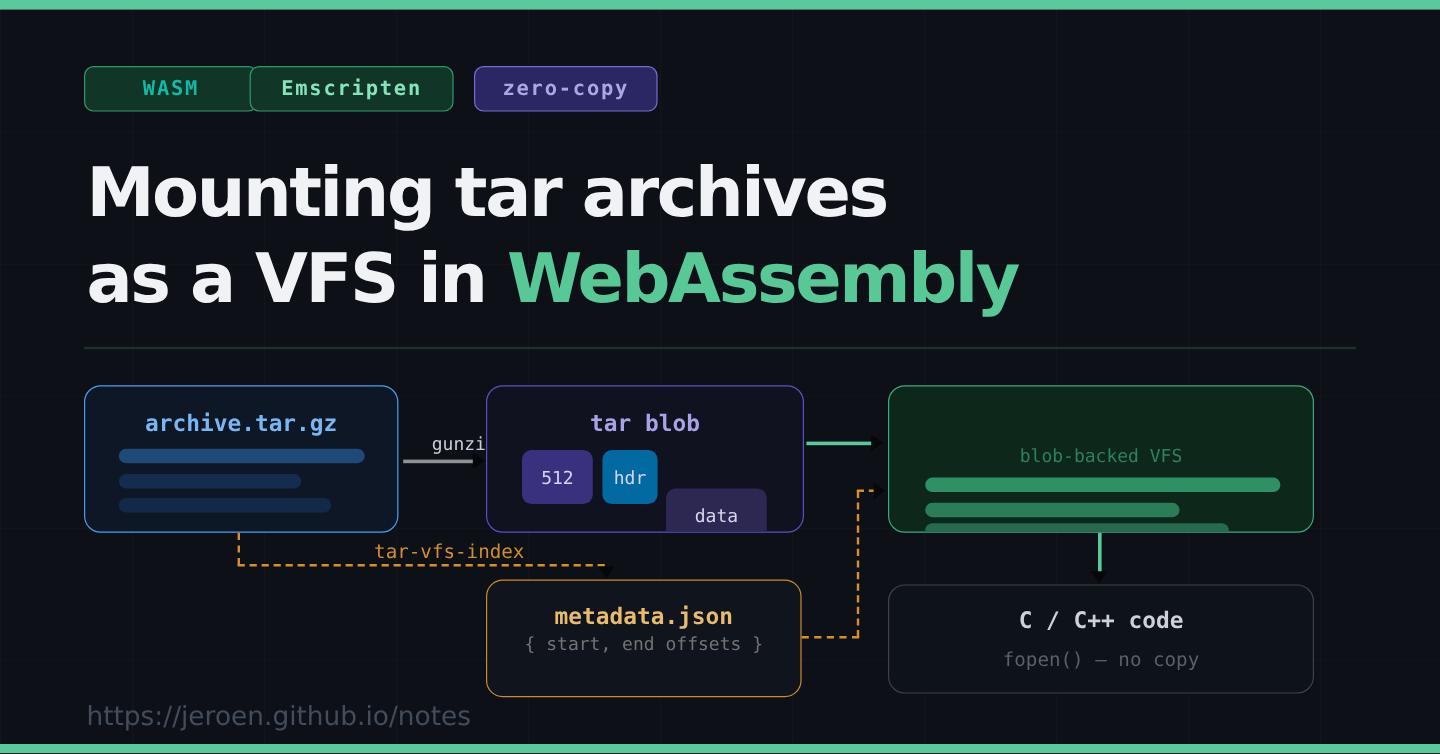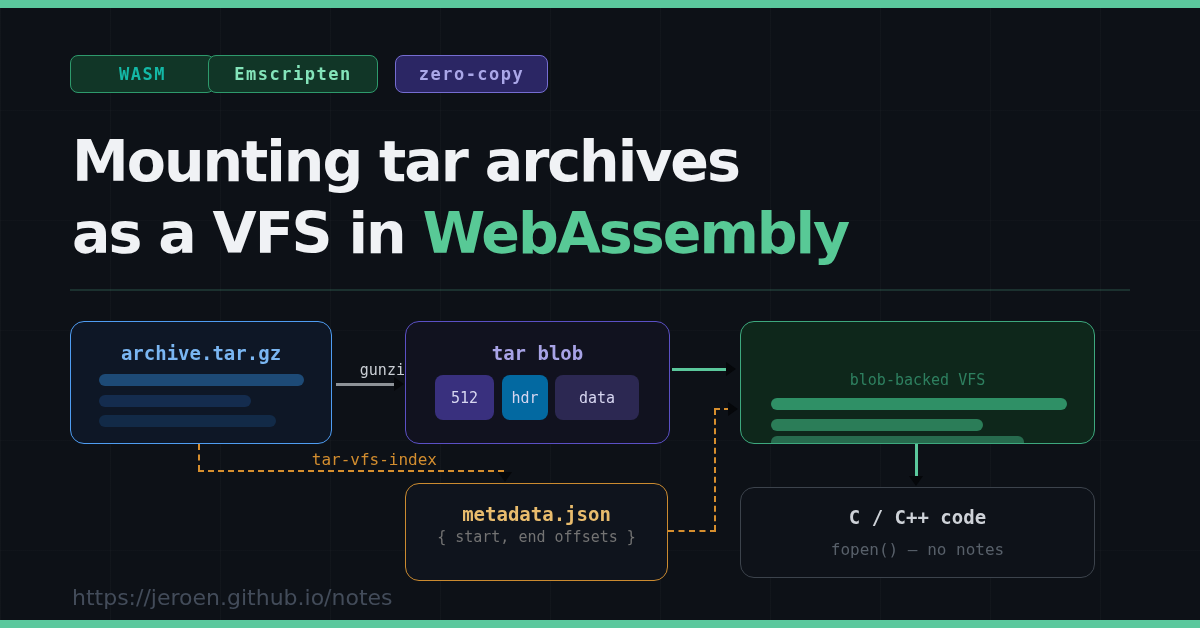--- a/index.html
+++ b/index.html
@@ -54,21 +54,21 @@
   #archive-bar2 { top: 73px; width: 152px; background: #142c4e; }
   #archive-bar3 { top: 93px; width: 177px; background: #122a47; }
 
   #box-tarblob { left: 405px; top: 321px; width: 265px; height: 123px; background: #11121f; border: 1.5px solid #5b50c5; }
   #box-tarblob .dbox-title { top: 20px; color: #a8a3e6; }
   .chip { position: absolute; top: 53px; height: 45px; border-radius: 8px;
           display: flex; align-items: center; justify-content: center;
           color: #d7d6f0; font-size: 15px; }
   #chip-512  { left: 29px;  width: 59px; background: #39307e; }
   #chip-hdr  { left: 96px;  width: 46px; background: #0369a1; }
-  #chip-data { left: 149px; width: 84px; background: #2c2852; }
+  #chip-data { left: 149px; width: 84px; background: #2c2852; margin-top: 32px; }
 
   #box-workerfs { left: 740px; top: 321px; width: 355px; height: 123px; background: #0e271b; border: 1.5px solid #3da87e; }
   #box-workerfs .dbox-title { top: 19px; color: #7fe6b1; font-size: 20px; }
   #box-workerfs .dbox-sub   { top: 49px; color: #2e8060; }
   #box-workerfs .bar { left: 30px; }
   #workerfs-bar1 { top: 76px;  width: 296px; background: #2f9066; }
   #workerfs-bar2 { top: 97px;  width: 212px; background: #2b7d58; }
   #workerfs-bar3 { top: 114px; width: 253px; background: #276b4e; }
 
   #box-metadata { left: 405px; top: 483px; width: 263px; height: 98px; background: #0f141d; border: 1.5px solid #cb8b30; }
@@ -177,20 +177,20 @@
   <div id="meta-h2" class="dash-h"></div>
   <div id="meta-v2" class="dash-v"></div>
   <div id="meta-h3" class="dash-h"></div>
   <div id="meta-head-right" class="arrow-right"></div>
 
   <div id="fs-to-code-line" class="vline"></div>
   <div id="fs-to-code-head" class="arrow-down"></div>
 
   <div id="box-code" class="dbox">
     <div class="dbox-title">C / C++ code</div>
-    <div class="dbox-sub">fopen() — no notes</div>
+    <div class="dbox-sub">fopen() — no copy</div>
   </div>
 
   <div id="footer-url">https://jeroen.github.io/notes</div>
 
   <div id="bottom-bar" class="accent-bar"></div>
 
 </div>
 
 </body></html>

